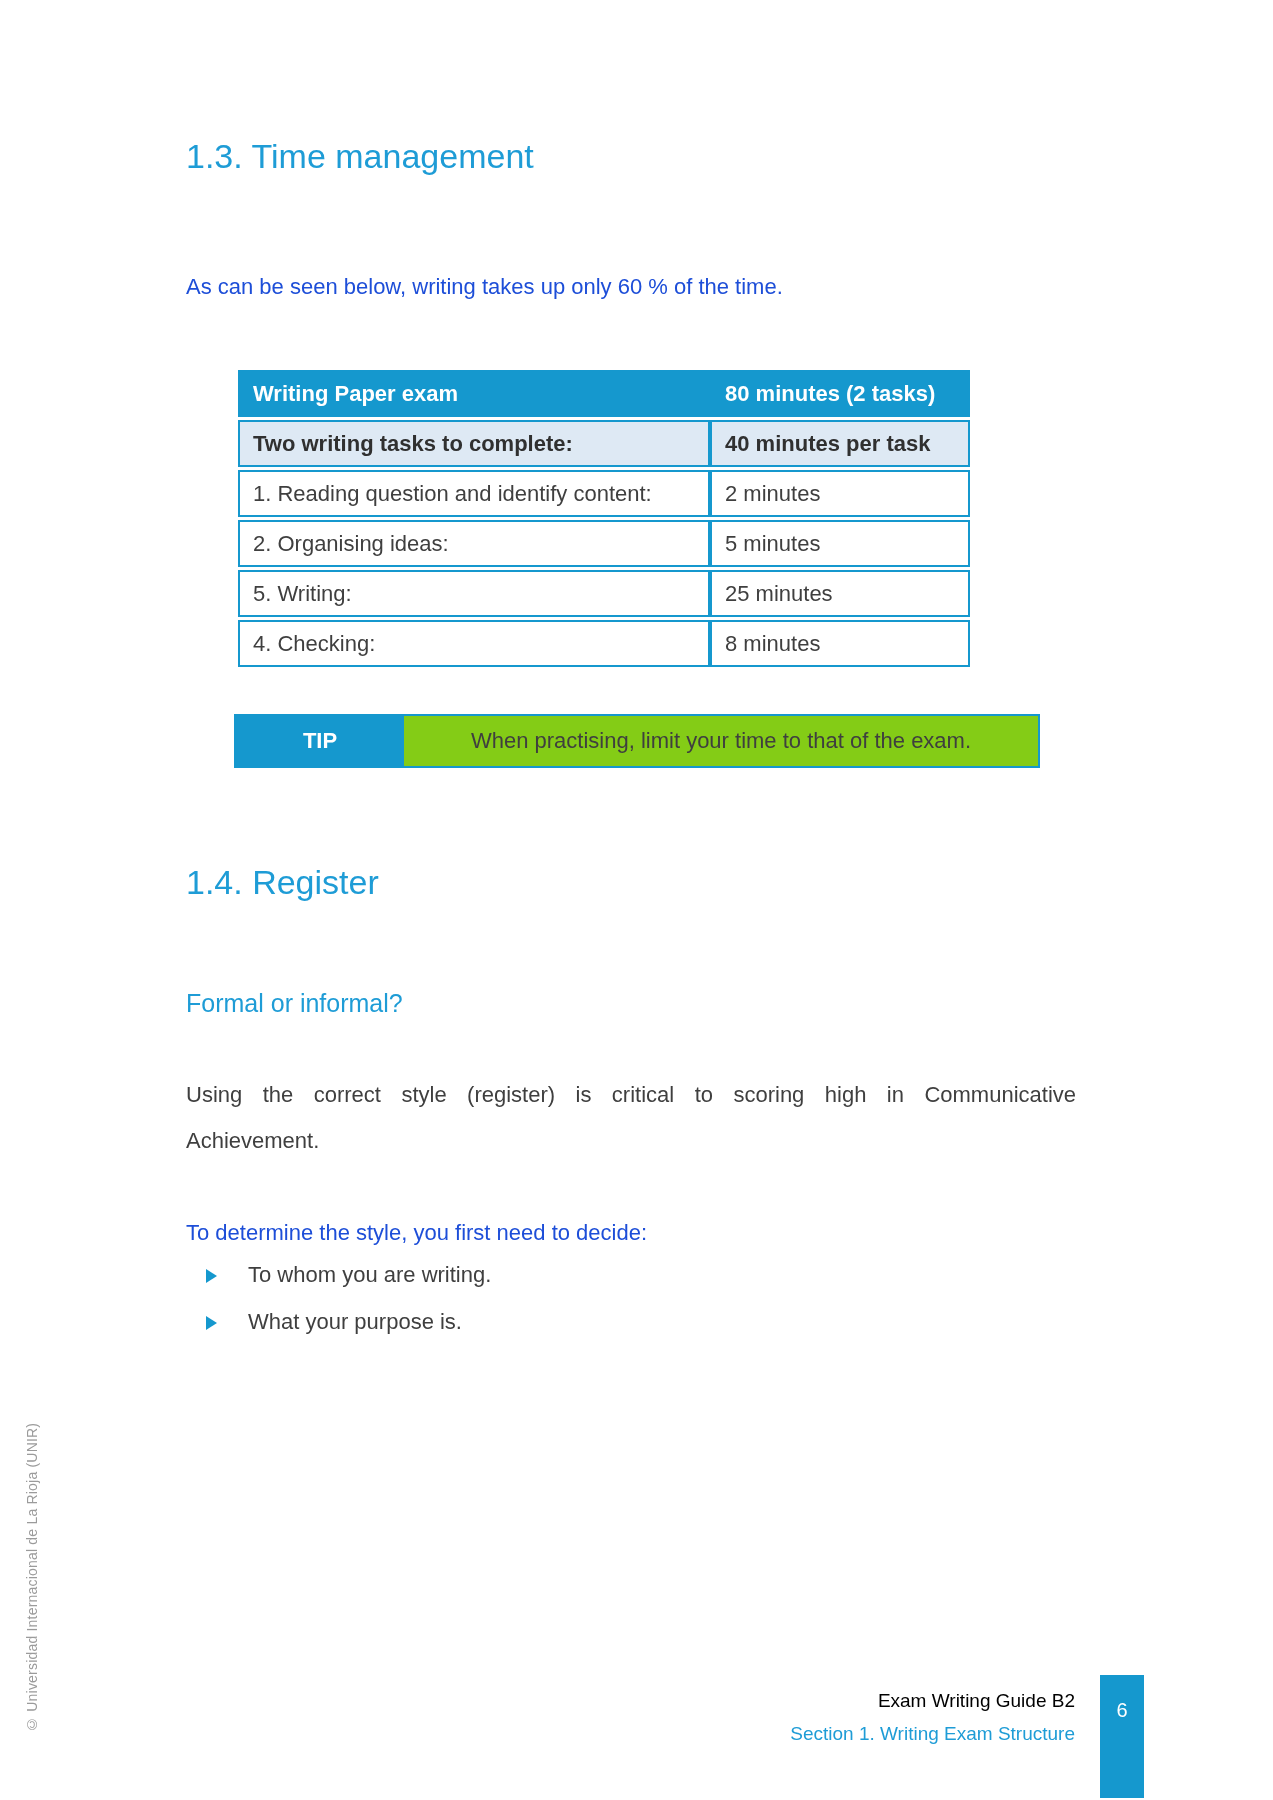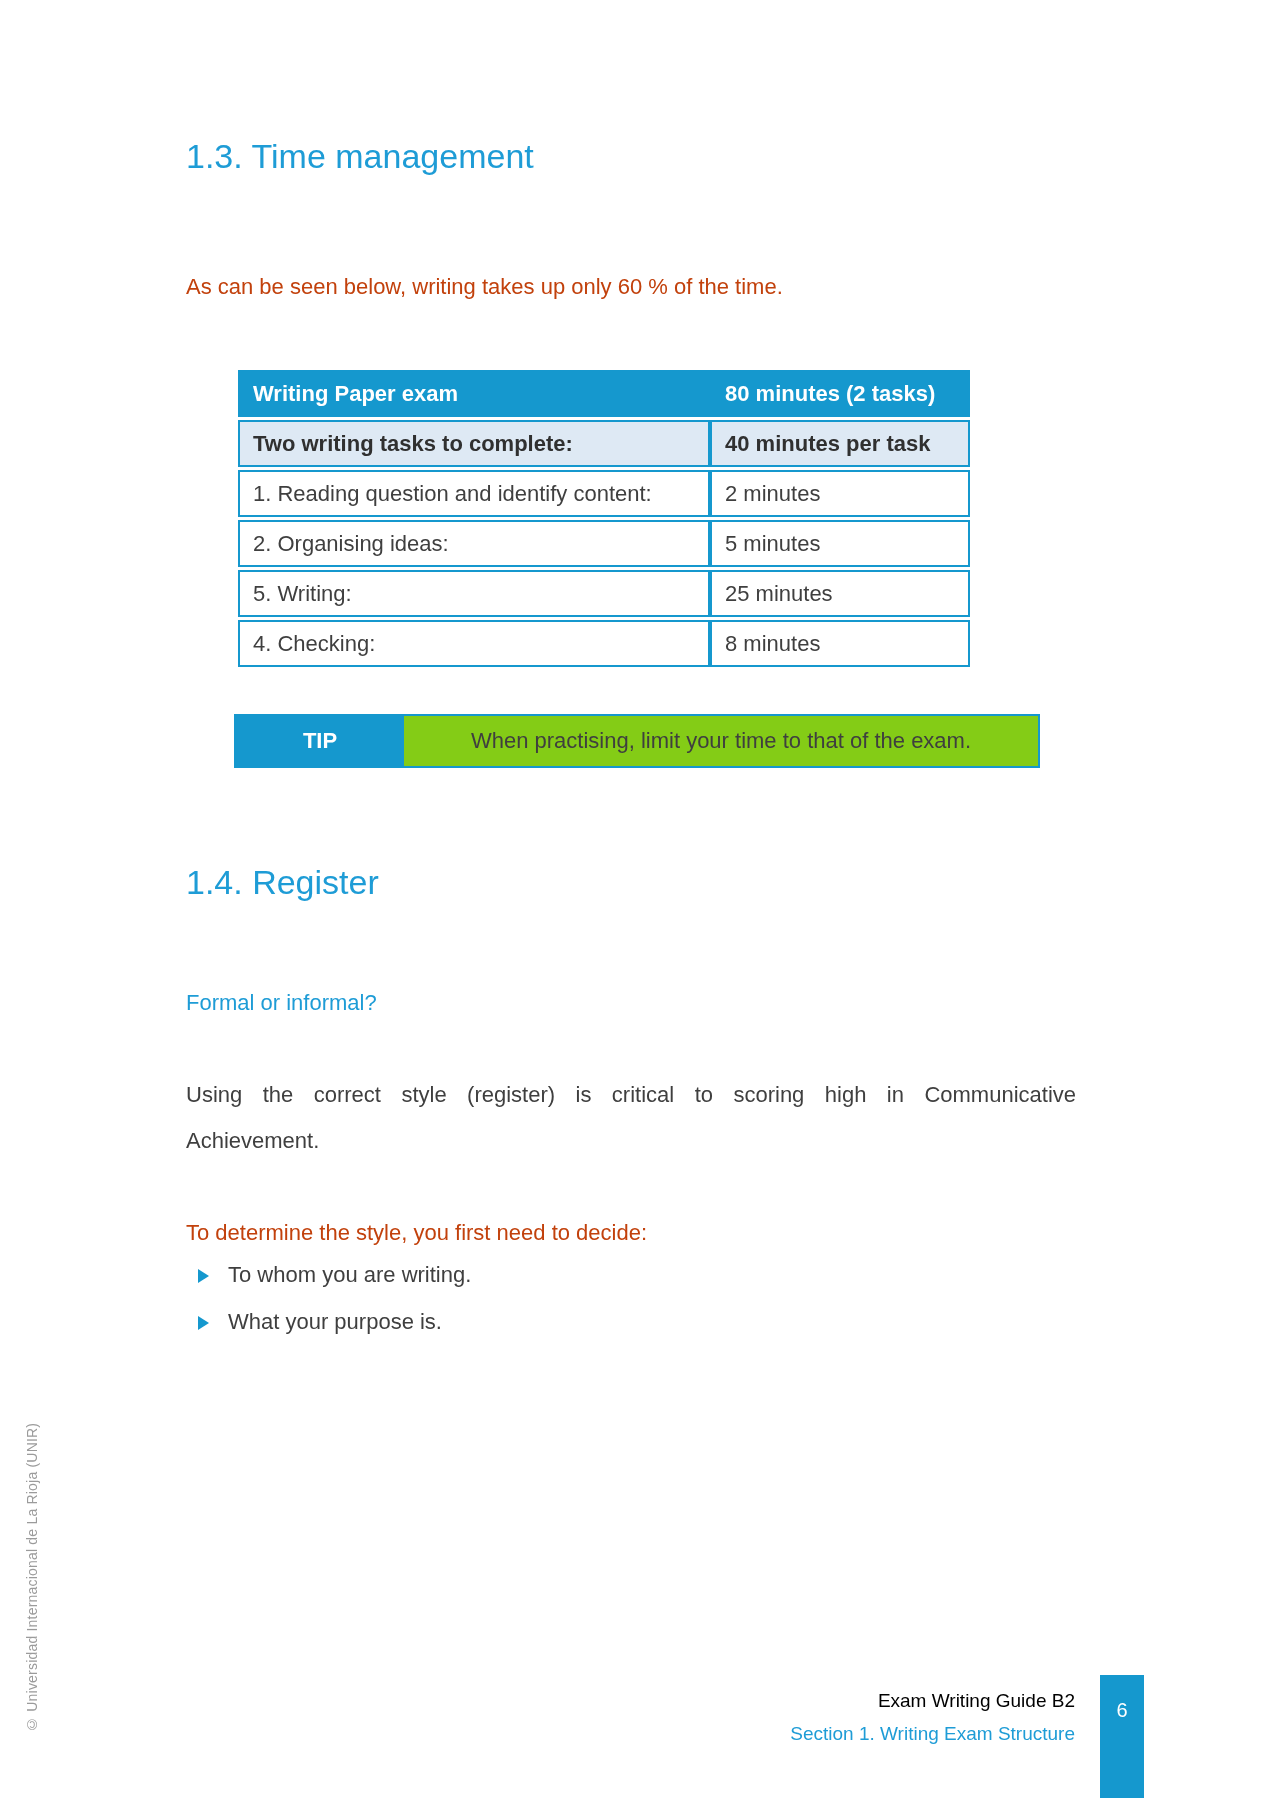--- a/index.html
+++ b/index.html
@@ -11,26 +11,26 @@
     color:#3f3f3f;
     overflow:hidden;
   }
   .h1{
     position:absolute;left:186px;
     font-size:34px;line-height:40px;font-weight:400;
     color:#1e9cd6;letter-spacing:0px;
   }
   .h2{
     position:absolute;left:186px;
-    font-size:22px;line-height:30px;font-weight:400;
+    font-size:25px;line-height:30px;font-weight:400;
     color:#1e9cd6;
   }
   .body-text{
     position:absolute;left:186px;
-    font-size:22px;line-height:30px;color:#c2410c;
+    font-size:22px;line-height:30px;color:#1d4ed8;
   }
   
   .time-table{
     position:absolute;left:238px;top:367px;
     border-collapse:separate;border-spacing:0 3px;
     table-layout:fixed;width:732px;
     font-size:22px;
   }
   .time-table td{
     border:2px solid #1598ce;
@@ -64,23 +64,23 @@
   }
   
   .just-par{
     position:absolute;left:186px;top:1072px;width:890px;
     font-size:22px;line-height:46px;color:#3f3f3f;
   }
   .just-par .jline{text-align:justify;text-align-last:justify;}
   .just-par .nline{text-align:left;}
   
   .bullet-row{
-    position:absolute;left:198px;
+    position:absolute;left:206px;
     display:flex;align-items:center;
-    font-size:22px;line-height:30px;color:#3f3f3f;
+    font-size:22px;line-height:30px;color:#3f3f3f;gap:12px;
   }
   .tri-icon{
     width:0;height:0;flex:0 0 auto;
     border-left:11px solid #1598ce;
     border-top:7px solid transparent;
     border-bottom:7px solid transparent;
     margin-right:19px;margin-top:2px;
   }
   
   .footer-block{

